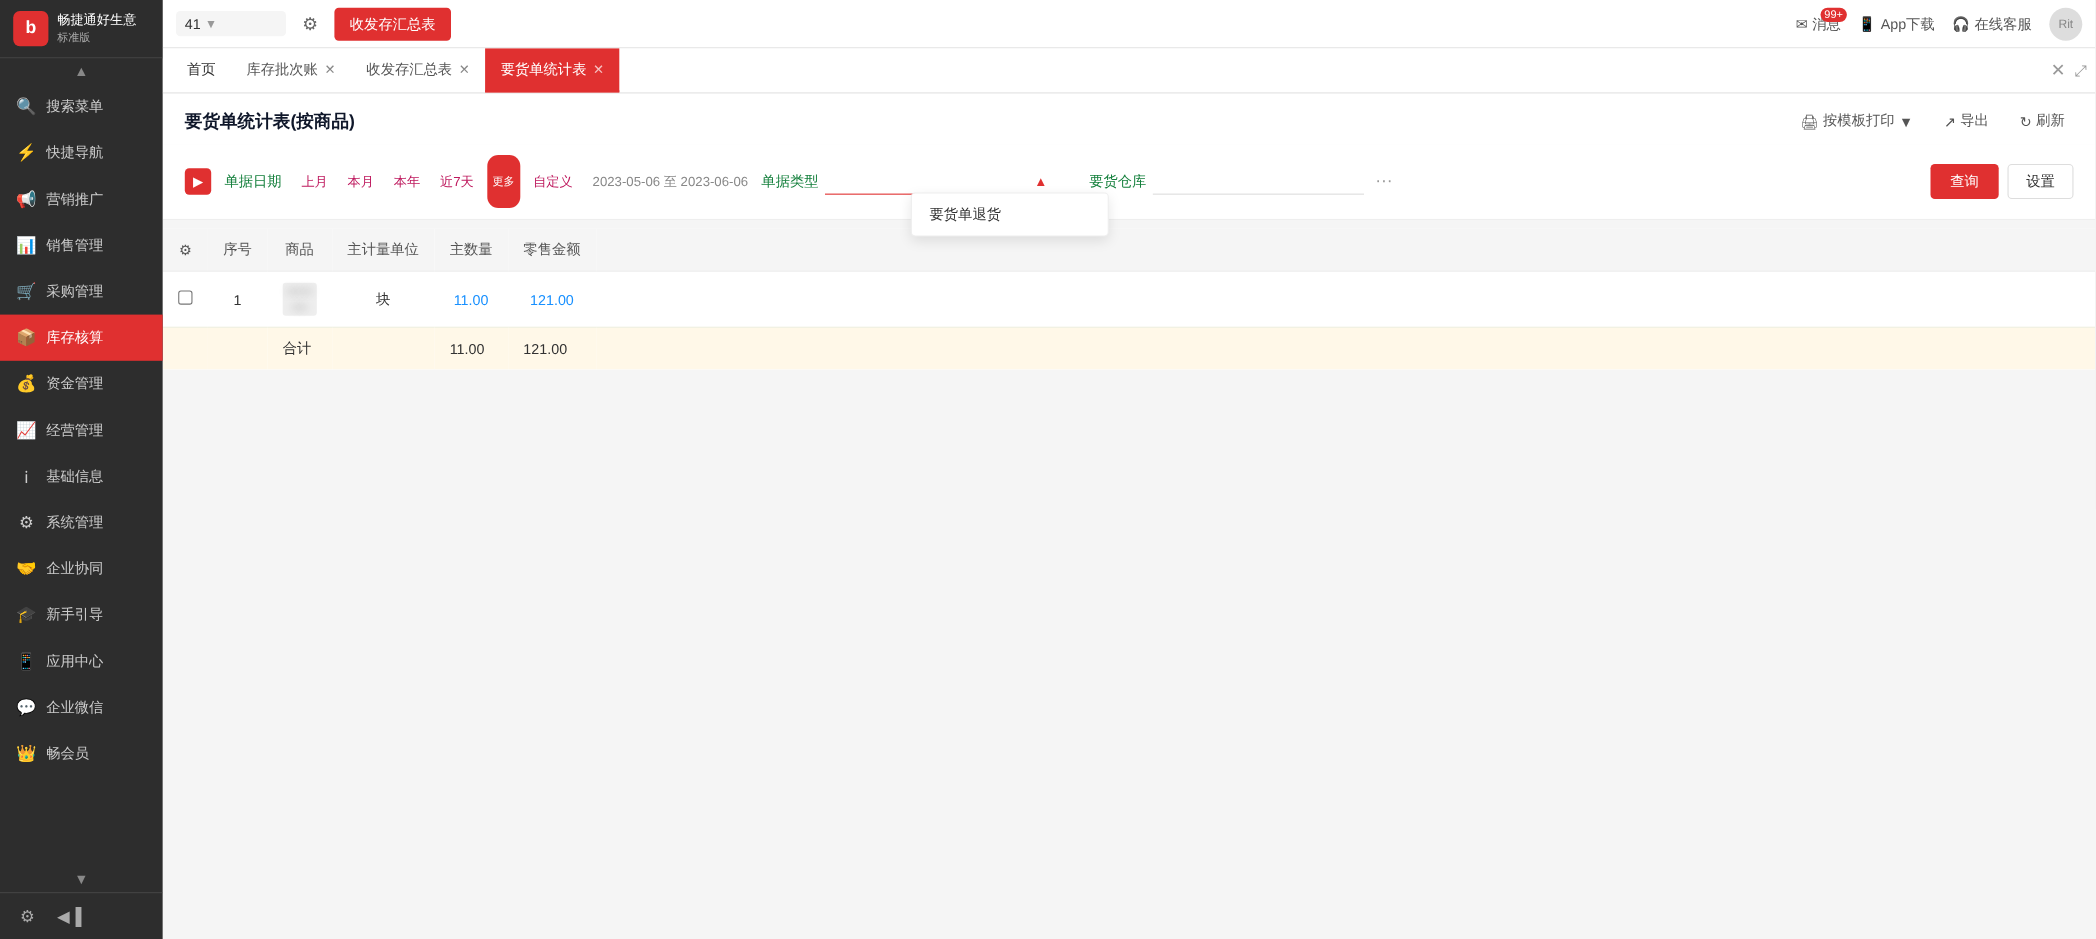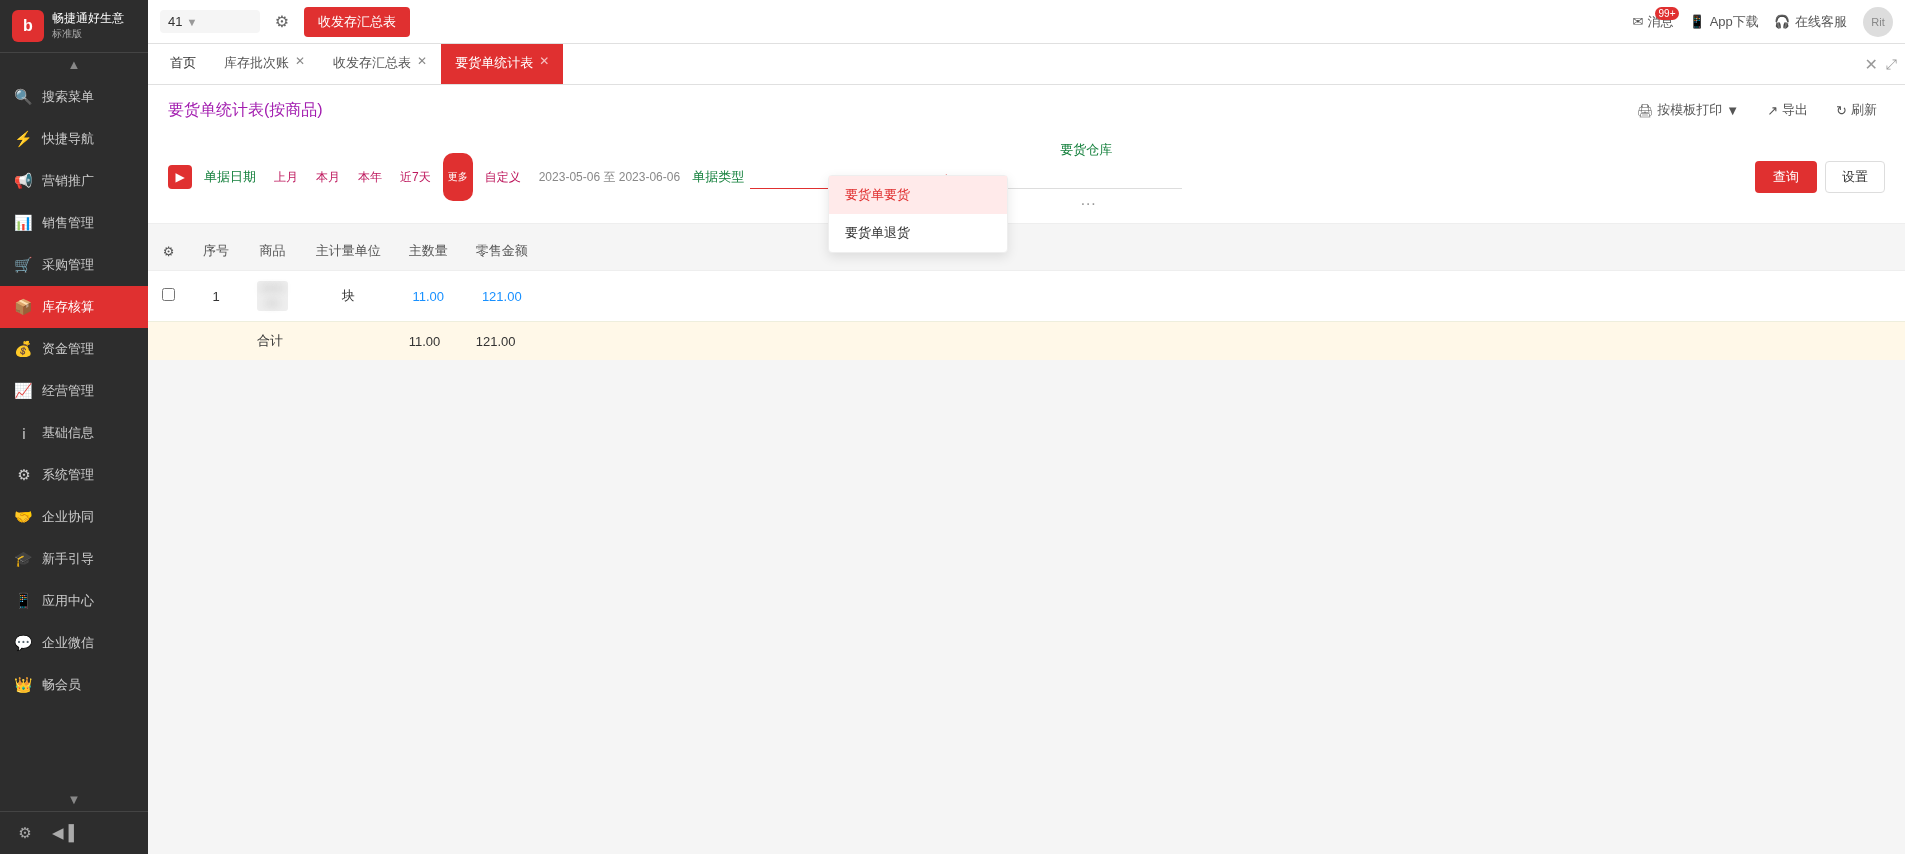--- a/index.html
+++ b/index.html
@@ -197,21 +197,21 @@
     .tabbar {
       background: #fff;
       display: flex;
       align-items: center;
       border-bottom: 1px solid #e0e0e0;
       flex-shrink: 0;
       padding: 0 8px;
     }
     .tab-item {
       display: flex;
-      align-items: flex-start;
+      align-items: center;
       padding: 10px 14px;
       font-size: 13px;
       color: #555;
       cursor: pointer;
       border-bottom: 2px solid transparent;
       white-space: nowrap;
     }
     .tab-item.active {
       color: #fff;
       background: #e03030;
@@ -252,22 +252,22 @@
     
     .page-header {
       display: flex;
       align-items: center;
       justify-content: space-between;
       padding: 12px 20px 8px 20px;
       background: #fff;
     }
     .page-title {
       font-size: 16px;
-      font-weight: normal;
-      color: #a21caf;
+      font-weight: bold;
+      color: #0f172a;
     }
     .page-actions {
       display: flex;
       align-items: center;
       gap: 12px;
     }
     .page-action-btn {
       display: flex;
       align-items: center;
       gap: 4px;
@@ -374,21 +374,20 @@
       right: 6px;
       color: #e03030;
       font-size: 12px;
       pointer-events: none;
     }
     .filter-warehouse-group {
       display: flex;
       align-items: center;
       gap: 6px;
       margin-left: 20px;
-      flex-direction: column;
     }
     .filter-warehouse-input {
       border: none;
       border-bottom: 1px solid #ddd;
       outline: none;
       font-size: 13px;
       padding: 4px 8px;
       min-width: 120px;
     }
     .filter-more-btn {
@@ -663,21 +662,20 @@
         <input class="filter-warehouse-input" type="text" style="">
         <span class="filter-more-btn">···</span>
       </div>
 
       <div class="filter-right-btns">
         <button class="btn-primary">查询</button>
         <button class="btn-default">设置</button>
       </div>
 
       <div class="dropdown-overlay" id="type-dropdown">
-      <div class="dropdown-item selected">要货单要货</div>
           <div class="dropdown-item">要货单退货</div>
         </div>
     </div>
 
     <div class="table-wrapper">
       <table>
         <thead>
           <tr>
             <th class="col-settings">⚙</th>
             <th class="col-index">序号</th>

